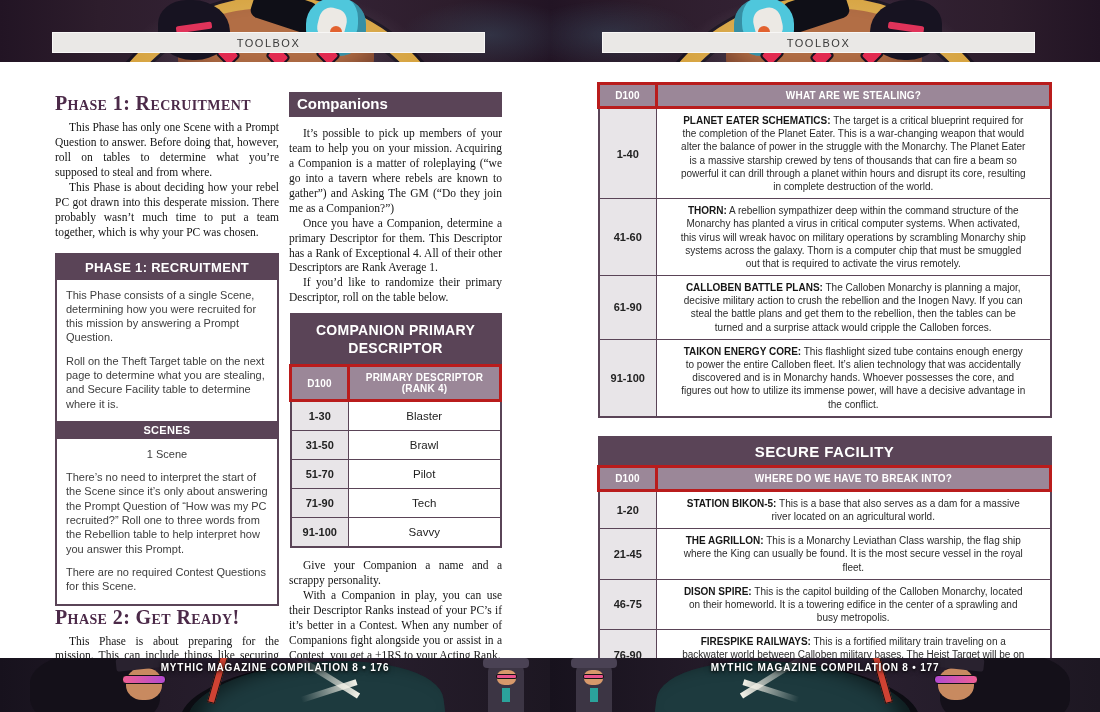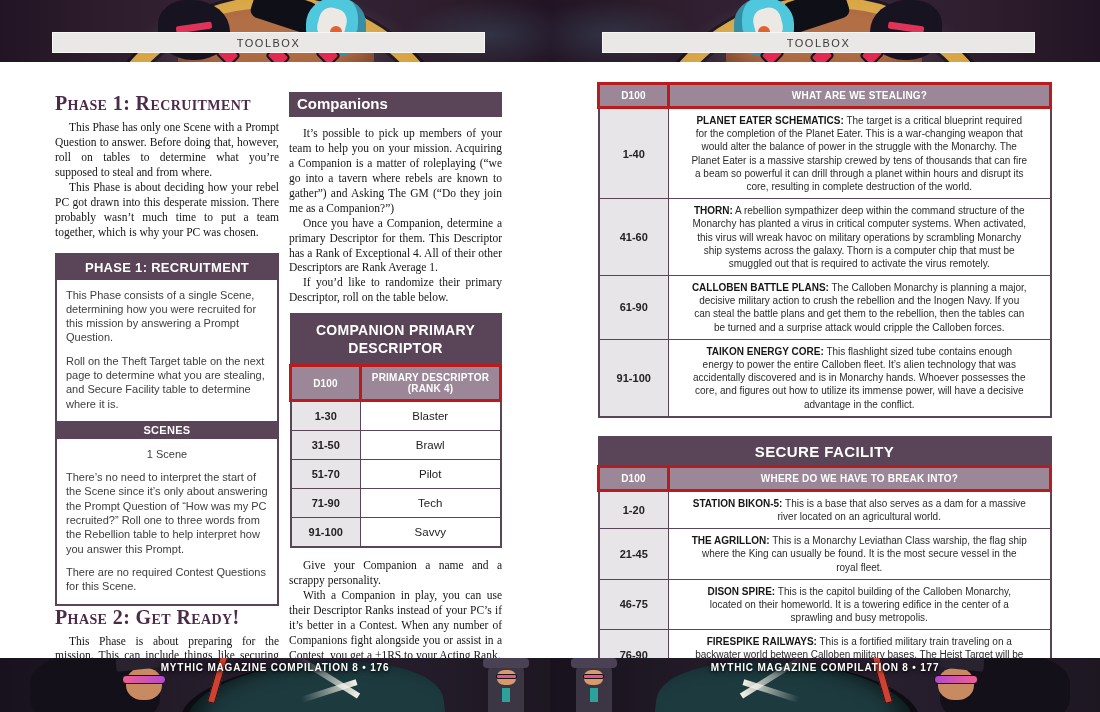--- a/index.html
+++ b/index.html
@@ -81,21 +81,21 @@
   .companions-bar { background:#5a4457; color:#fff; font:bold 15px "Liberation Sans", sans-serif;
                     padding:3px 8px 5px; margin-bottom:9px; }
 
   table { width:100%; border-collapse:collapse; }
   .ctable { border:2px solid #5a4457; margin-top:8px; margin-bottom:10px;padding-left:20px; }
   .ctable th.title { background:#5a4457; color:#fff; font:bold 14px/1.25 "Liberation Sans", sans-serif;
                      letter-spacing:.3px; padding:7px 24px; text-align:center; }
   th.sub { background:#9b8798; color:#fff; font:bold 10px "Liberation Sans", sans-serif; letter-spacing:.2px;
            padding:5px 4px; text-align:center; border:3px solid #b91c1c; }
   .ctable td { border:1px solid #5a4457; padding:8px 4px; text-align:center; }
-  td.d100 { background:#e8e5e8; font:bold 11px "Liberation Sans", sans-serif; color:#222; width:70px; }
+  td.d100 { background:#e8e5e8; font:bold 11px "Liberation Sans", sans-serif; color:#222; width:58px; }
   .ctable td.val { background:#fff; font:11.5px "Liberation Sans", sans-serif; color:#222; }
 
   .rtable { border:2px solid #5a4457; }
   .rtable th.title { background:#5a4457; color:#fff; font:bold 15px "Liberation Sans", sans-serif;
                      letter-spacing:.4px; padding:5px; text-align:center; }
   .rtable td { border:1px solid #5a4457; }
   .rtable td.d100 { text-align:center; padding:5px 2px; }
   .rtable td.desc { background:#fff; font:10px/1.32 "Liberation Sans", sans-serif; color:#2b2b2b;
                     padding:5px 22px; text-align:center; }
   .rtable td.desc b { color:#161616; }

